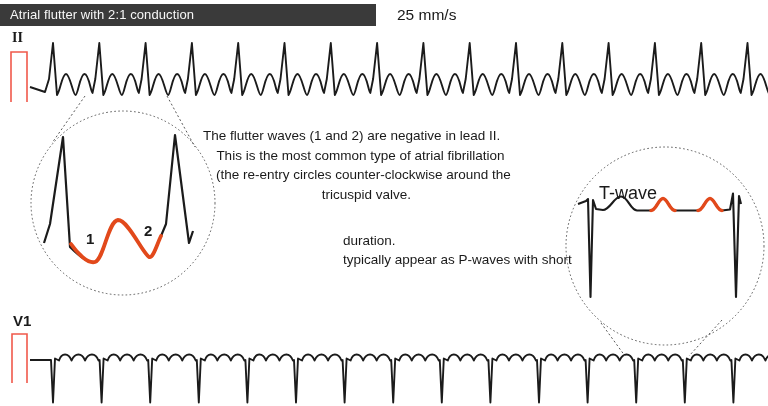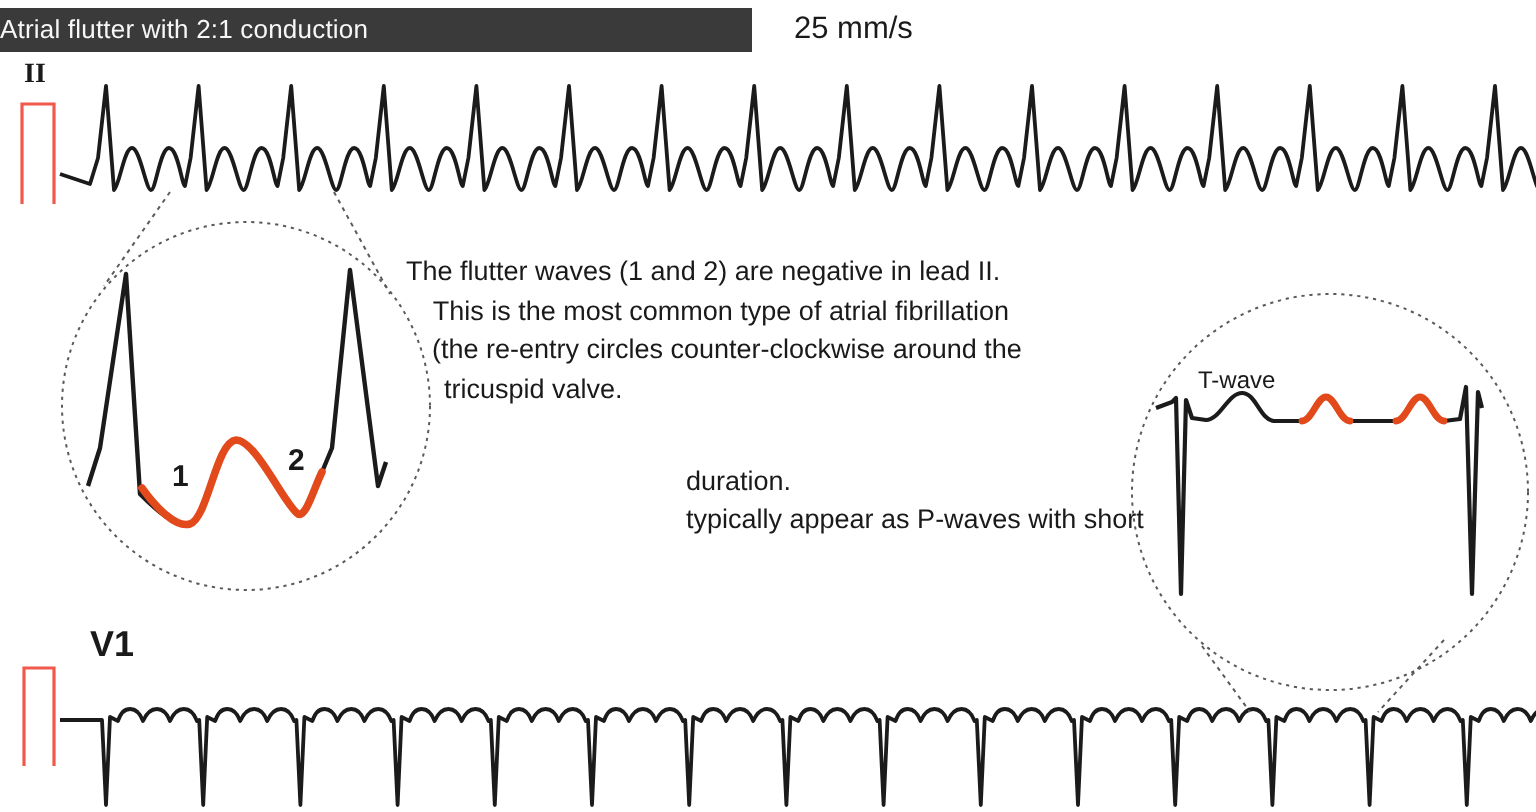--- a/index.html
+++ b/index.html
@@ -1,33 +1,33 @@
 <!DOCTYPE html>
 <html><head>
 <meta charset="utf-8">
 <style>
   * { margin:0; padding:0; box-sizing:border-box; }
   body { background:#fff; font-family:"Liberation Sans", sans-serif; }
   #stage { position:relative; width:768px; height:406px; background:#ffffff; overflow:hidden; }
   #diagram { position:absolute; left:0; top:0; }
   .txt { position:absolute; color:#1a1a1a; }
   #title-bar { left:0; top:4px; width:376px; height:22px; background:#3a3a3a; color:#f7f7f7;
-               font-size:13px; line-height:22px; padding-left:0; letter-spacing:.1px; }
+               font-size:13px; line-height:22px; padding-left:10px; letter-spacing:.1px; }
   #paper-speed { left:397px; top:4px; height:22px; line-height:22px; font-size:15.5px; }
   #lead2-label { left:12px; top:30px; font-family:"Liberation Serif", serif; font-weight:bold; font-size:14px; }
-  #v1-label { left:13px; top:312px; font-size:18px; font-weight:bold;margin-left:32px; }
+  #v1-label { left:13px; top:312px; font-size:15px; font-weight:bold; }
   .note { font-size:13.5px; line-height:19.5px; white-space:nowrap; }
   #note-lead2 { left:203px; top:126px; }
   #note-lead2 .ln2 { margin-left:7px;text-align:center; }
   #note-lead2 .ln3 { margin-left:13px; }
-  #note-lead2 .ln4 { margin-left:19px; }
+  #note-lead2 .ln4 { margin-left:19px;text-align:center; }
   #note-v1 { left:343px; top:231px; line-height:19px; }
   #flutter-1 { left:86px; top:230px; font-size:15px; font-weight:bold; }
   #flutter-2 { left:144px; top:222px; font-size:15px; font-weight:bold; }
-  #t-wave-label { left:599px; top:183px; font-size:12px; }
+  #t-wave-label { left:599px; top:183px; font-size:18px; }
 </style>
 </head>
 <body>
 
 <div id="stage">
 
   <svg id="diagram" width="768" height="406" viewBox="0 0 768 406">
 
     <path id="cal-lead2" fill="none" stroke-width="1.6" d="M 11 102 L 11 52 L 27 52 L 27 102" stroke="#f0594b"></path>
     <path id="cal-v1" fill="none" stroke-width="1.6" d="M 12 383 L 12 334 L 27 334 L 27 383" stroke="#f0594b"></path>

